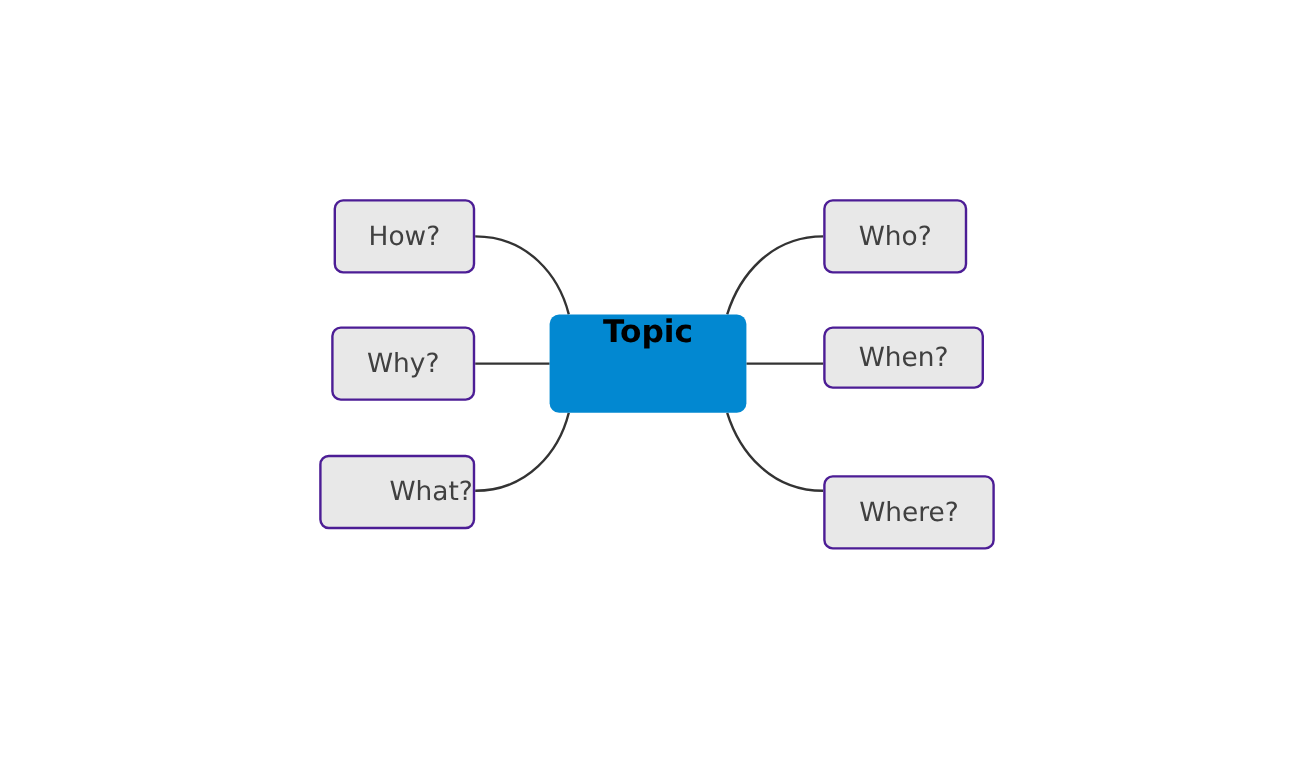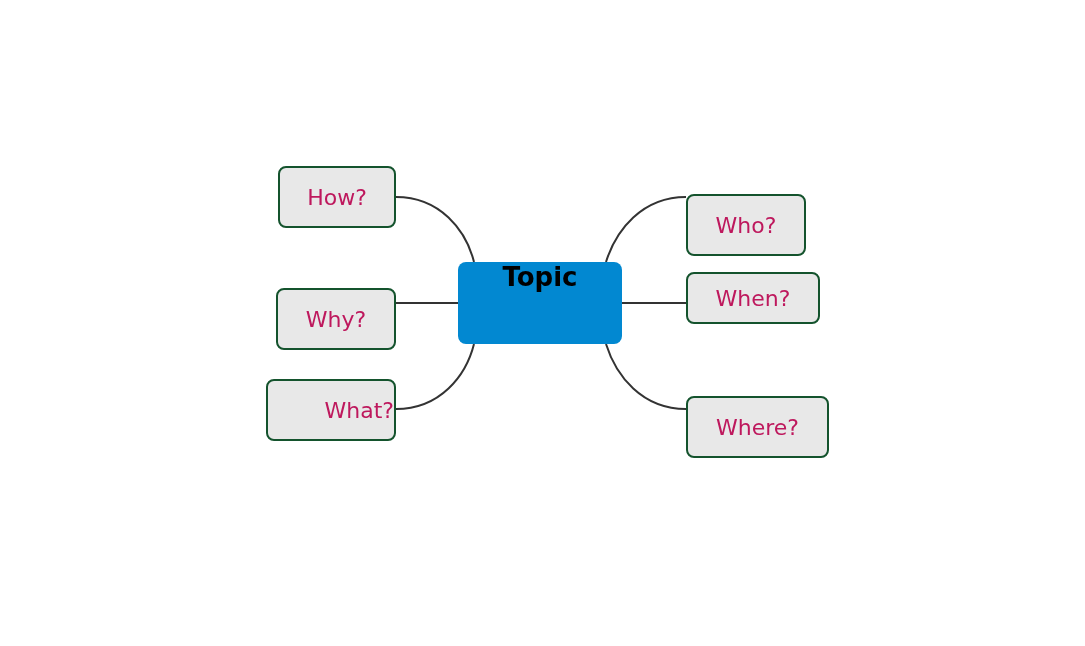--- a/index.html
+++ b/index.html
@@ -1,21 +1,21 @@
 <!DOCTYPE html>
 <html><head>
 <meta charset="utf-8">
 <style>
   html, body { margin:0; padding:0; background:#ffffff; }
   body { width:1085px; height:646px; position:relative; overflow:hidden;
          font-family:"DejaVu Sans", "Liberation Sans", sans-serif; }
   #canvas { position:absolute; left:0; top:0; width:1085px; height:646px; }
   .node { position:absolute; box-sizing:border-box; background:#e8e8e8;
-          border:2px solid #14532d; border-radius:8px; display:flex;
-          align-items:center; justify-content:center; color:#be185d;
+          border:2px solid #4c1d95; border-radius:8px; display:flex;
+          align-items:center; justify-content:center; color:#404040;
           font-size:22px; }
   .topic { position:absolute; box-sizing:border-box; background:#0288d1;
            border-radius:8px; display:flex; align-items:flex-start;
            justify-content:center; color:#000000; font-size:26px; font-weight:bold; }
 </style>
 </head>
 <body>
 
 <svg id="canvas" width="1085" height="646" viewBox="0 0 1085 646">
 
@@ -28,28 +28,28 @@
   <path d="M686,409 C642,409 616,376 606,344" fill="none" stroke="#333333" stroke-width="2"></path>
 </svg>
 
 <div class="topic" style="left:458px; top:262px; width:164px; height:82px;">
   <span>Topic</span>
 </div>
 
 <div class="node" style="left:278px; top:166px; width:118px; height:62px;">
   <span>How?</span>
 </div>
-<div class="node" style="left:276px; top:272px; width:120px; height:62px;margin-top:16px;">
+<div class="node" style="left:276px; top:272px; width:120px; height:62px;">
   <span>Why?</span>
 </div>
 <div class="node" style="left:266px; top:379px; width:130px; height:62px;justify-content:flex-end;">
   <span>What?</span>
 </div>
 
-<div class="node" style="left:686px; top:166px; width:120px; height:62px;margin-top:28px;">
+<div class="node" style="left:686px; top:166px; width:120px; height:62px;">
   <span>Who?</span>
 </div>
 <div class="node" style="left:686px; top:272px; width:134px; height:52px;">
   <span>When?</span>
 </div>
 <div class="node" style="left:686px; top:396px; width:143px; height:62px;">
   <span>Where?</span>
 </div>
 
 </body></html>

